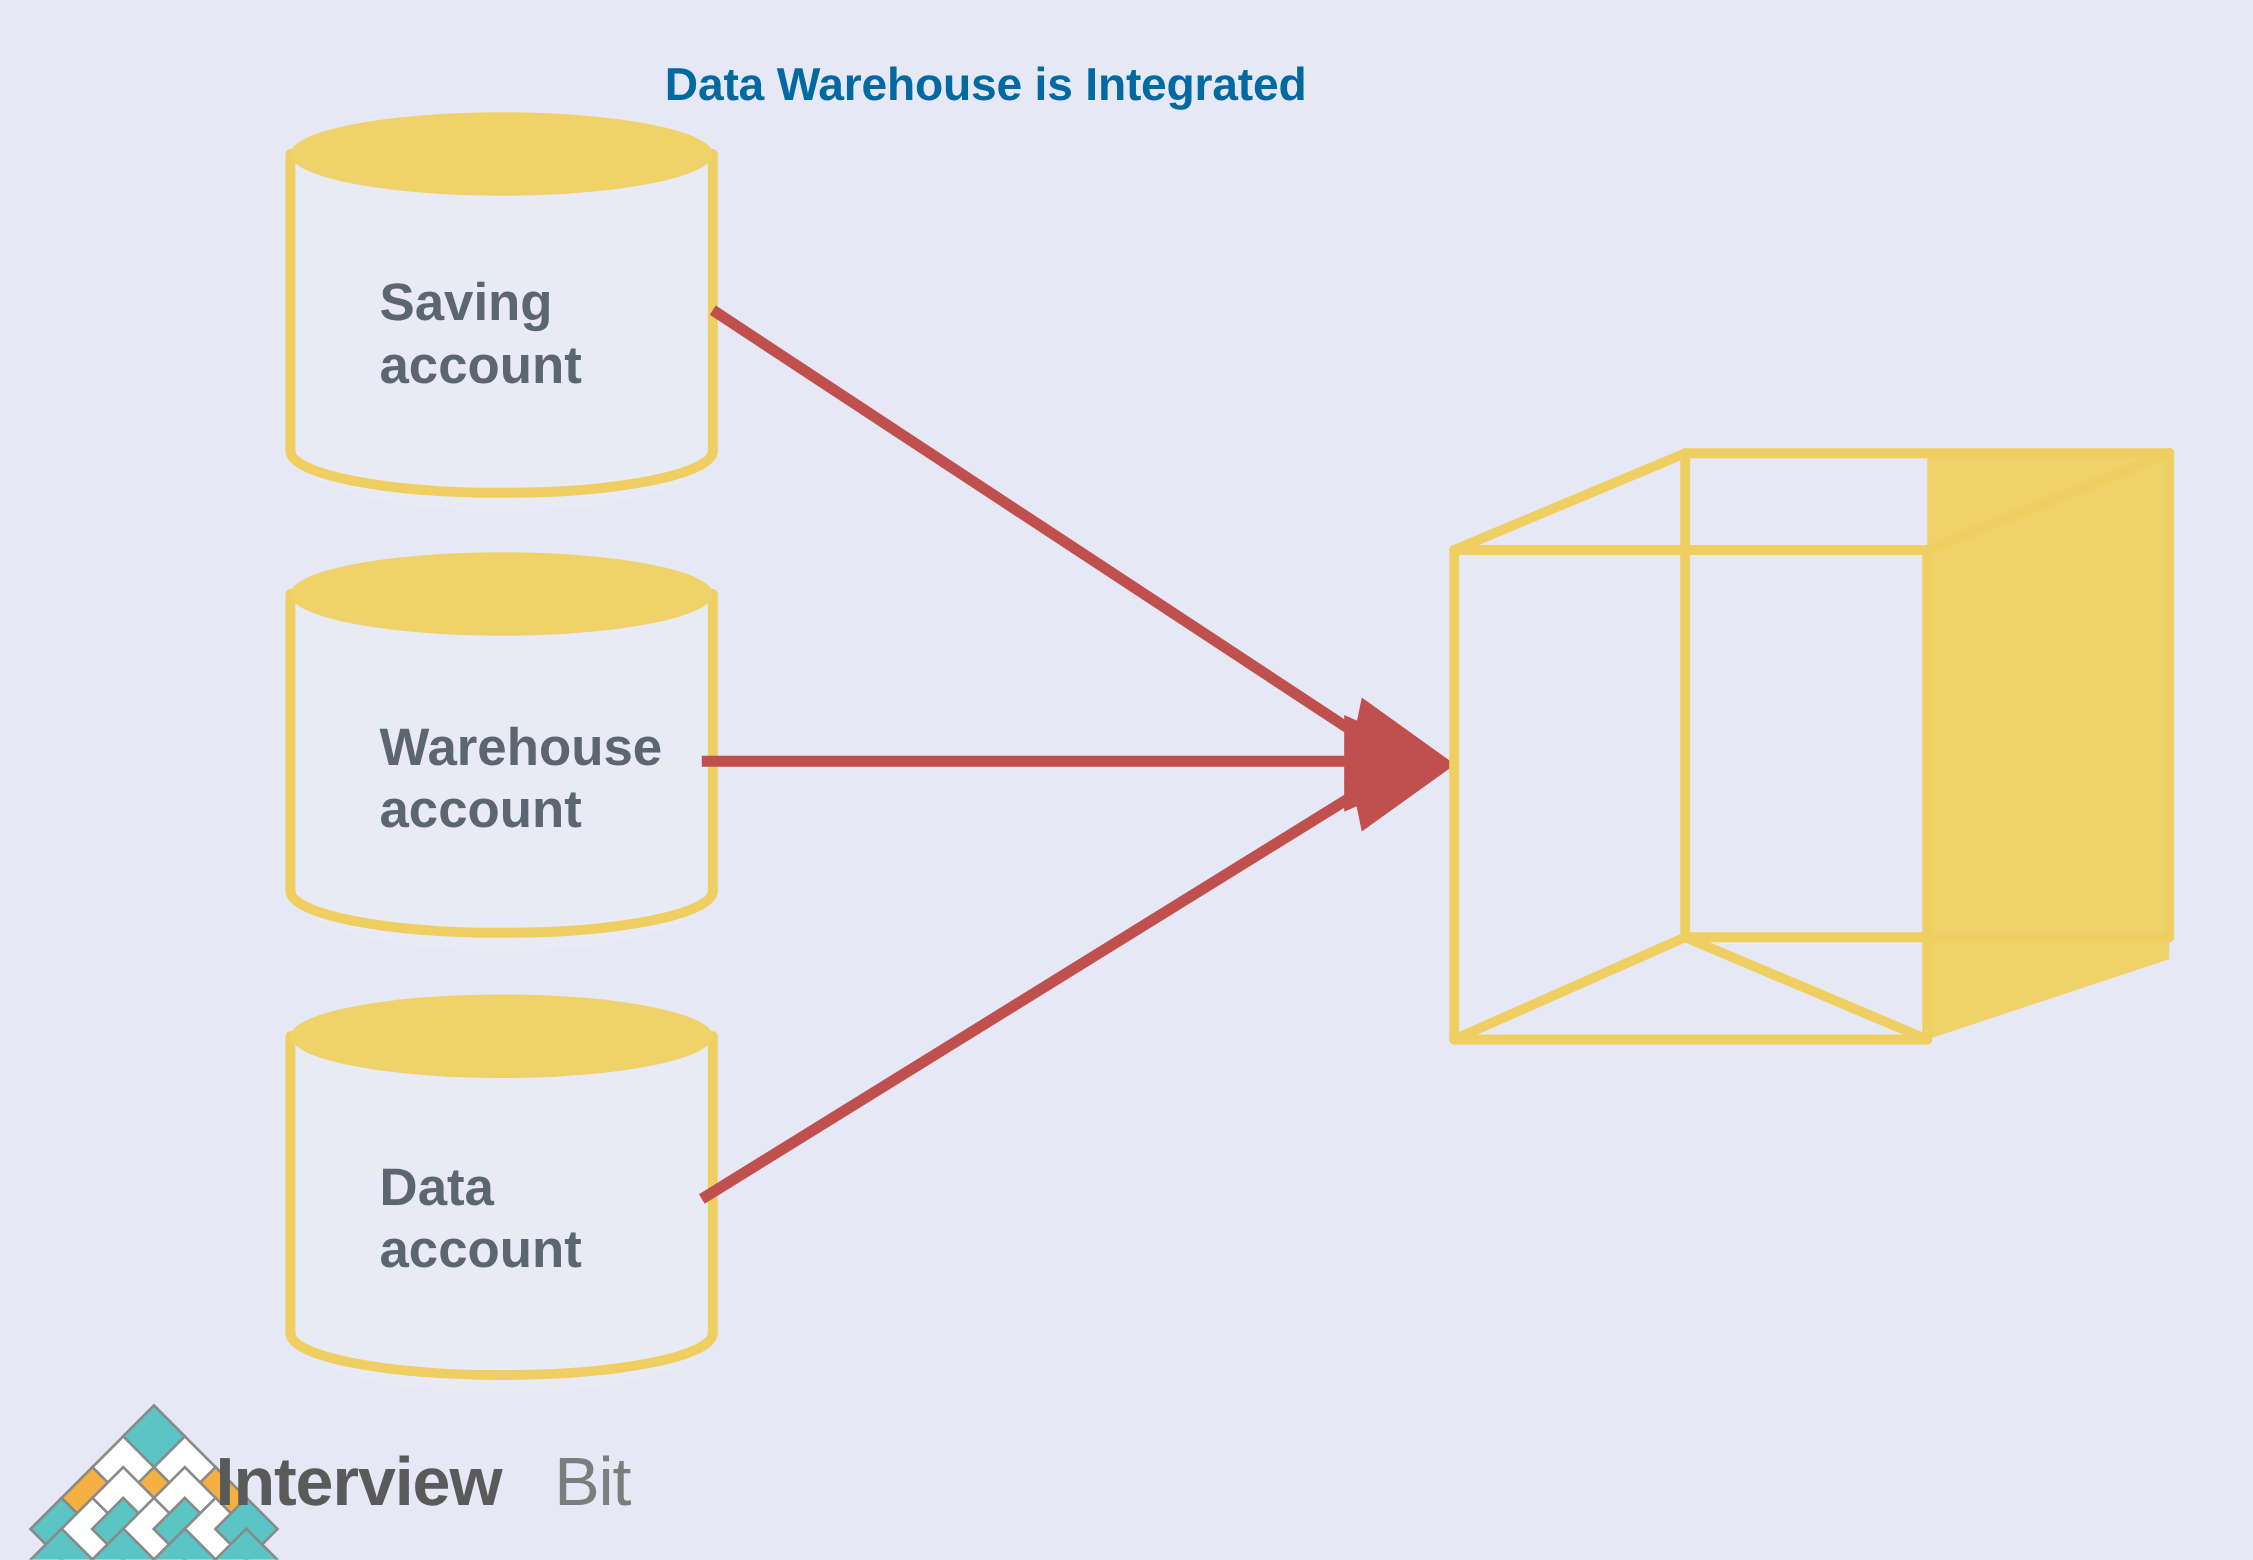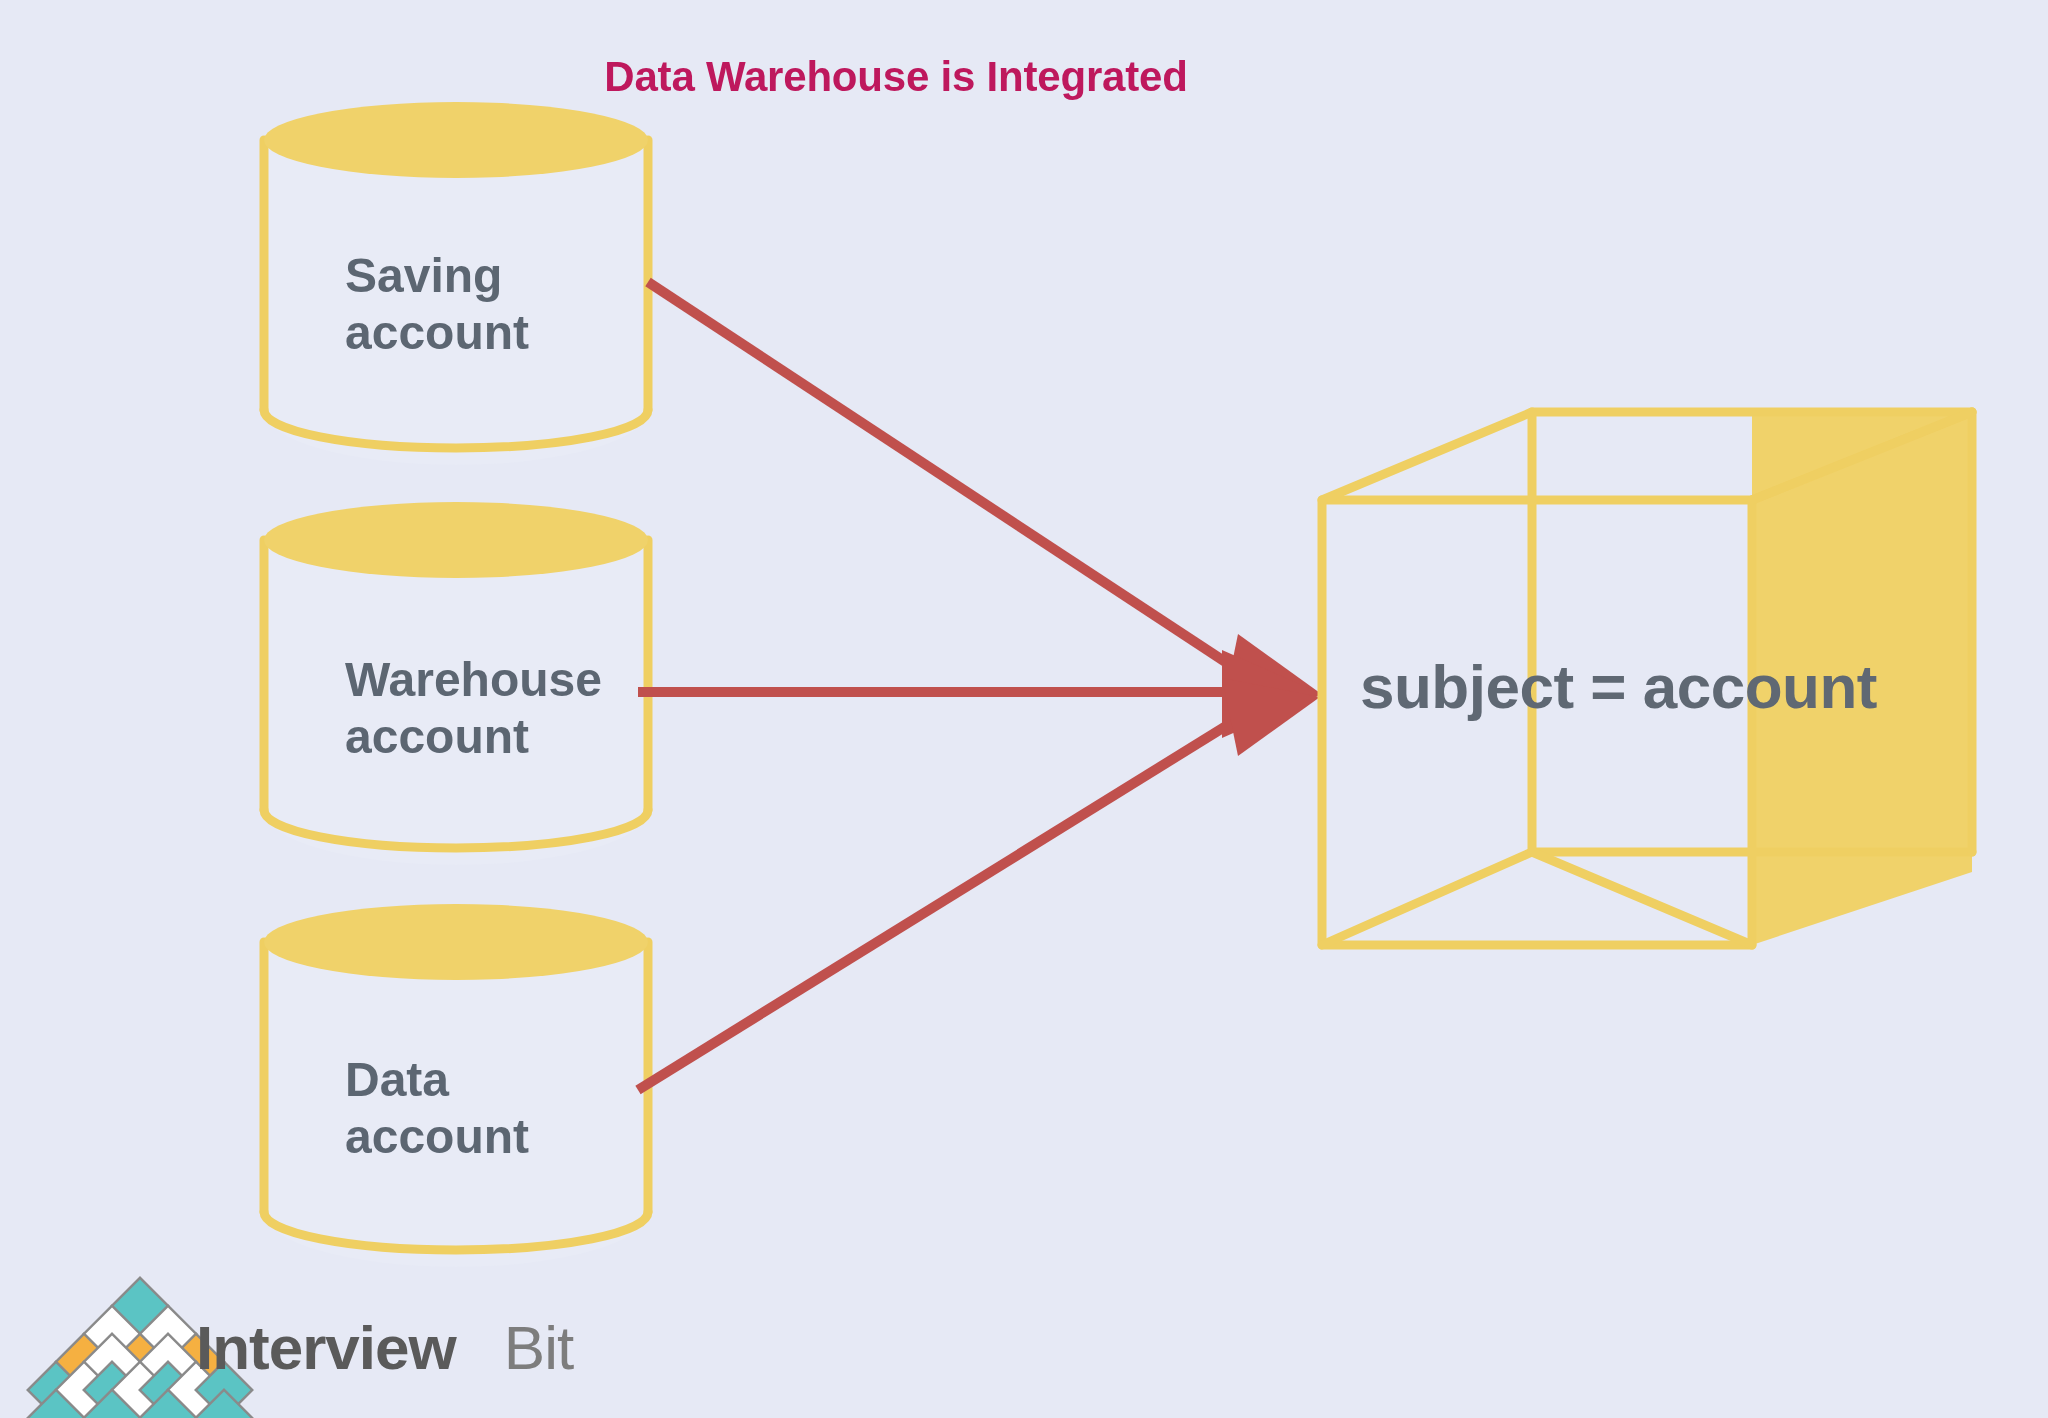--- a/index.html
+++ b/index.html
@@ -29,21 +29,21 @@
   }
   
   #title-text {
     left: 0;
     top: 52px;
     width: 1792px;
     text-align: center;
     font-size: 42px;
     font-weight: bold;
     letter-spacing: -0.2px;
-    color: #be185d;
+    color: #0369a1;
   }
   
   #subjects-heading {
     left: 1330px;
     top: 294px;
     font-size: 54px;
     font-weight: bold;
     letter-spacing: -0.4px;
     color: #5F6873;
   }
@@ -197,21 +197,20 @@
       </g>
 
       <rect x="-60" y="128" width="300" height="90" fill="#E6E9F5" stroke="none"></rect>
     </g>
 
   </svg>
 
   <div class="txt" id="title-text">Data Warehouse is Integrated</div>
 
 
-  <div class="txt" id="cube-label">subject = account</div>
 
   <div class="txt cyl-label" id="label-saving"><span>Saving</span><br><span>account</span></div>
 
   <div class="txt cyl-label" id="label-checking"><span>Warehouse</span><br><span>account</span></div>
 
   <div class="txt cyl-label" id="label-loans"><span>Data</span><br><span>account</span></div>
 
   <div id="logo-wordmark"><span id="logo-word-interview">Interview</span><span id="logo-word-bit">Bit</span></div>
 
 </div>

